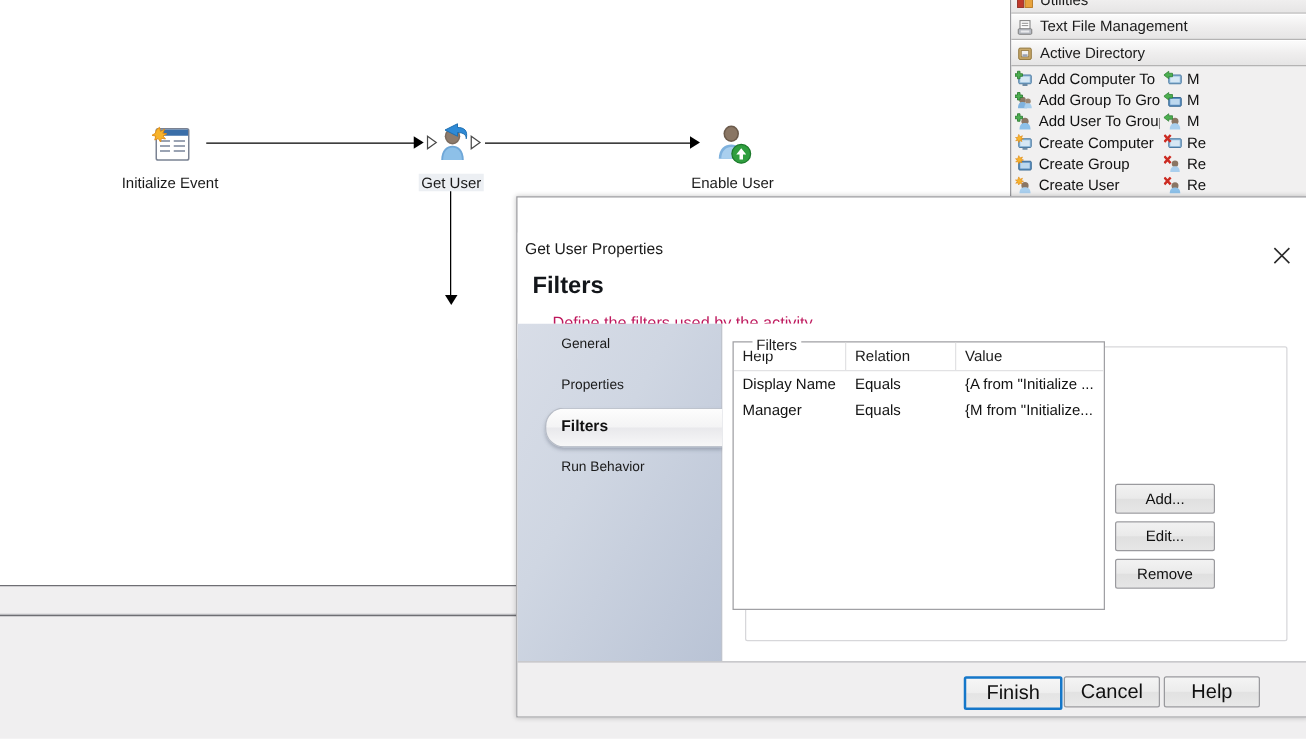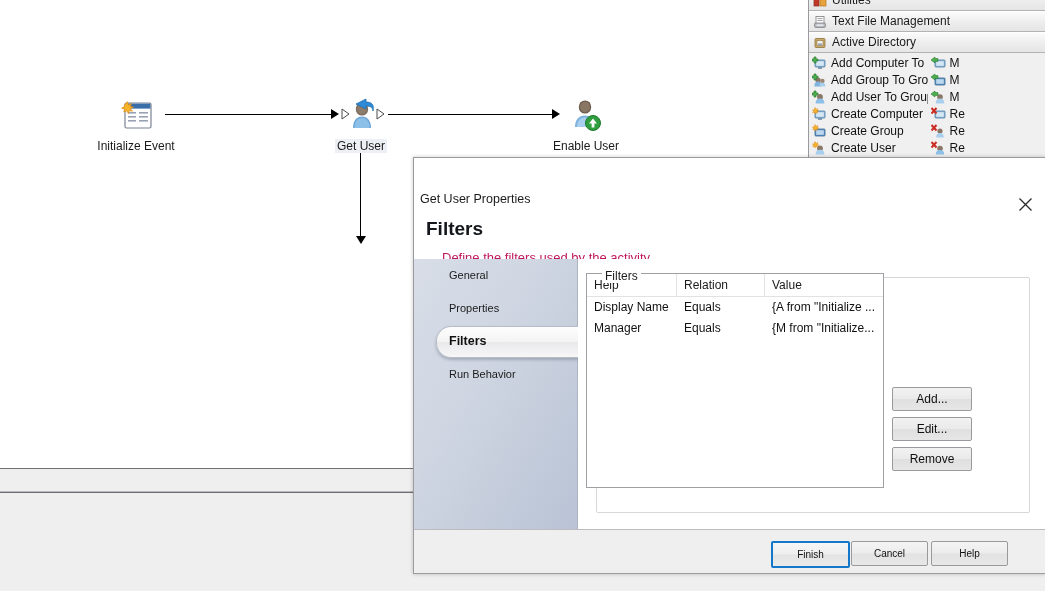--- a/index.html
+++ b/index.html
@@ -323,21 +323,21 @@
     border-top: 1px solid #bcbcc0;
   }
   .foot-btn {
     position: absolute;
     top: 11px;
     width: 75px;
     height: 23px;
     background: linear-gradient(to bottom, #f4f4f4 0%, #ececec 48%, #e2e2e2 52%, #e8e8e8 100%);
     border: 1px solid #9a9a9e;
     border-radius: 2px;
-    font-size: 10px;
+    font-size: 16px;
     color: #101010;
     display: flex;
     align-items: center;
     justify-content: center;
     cursor: default;
   }
   .foot-btn.default {
     border: 2px solid #1577c9;
     background: linear-gradient(to bottom, #f6f6f6 0%, #eeeeee 48%, #e4e4e4 52%, #eaeaea 100%);
   }

